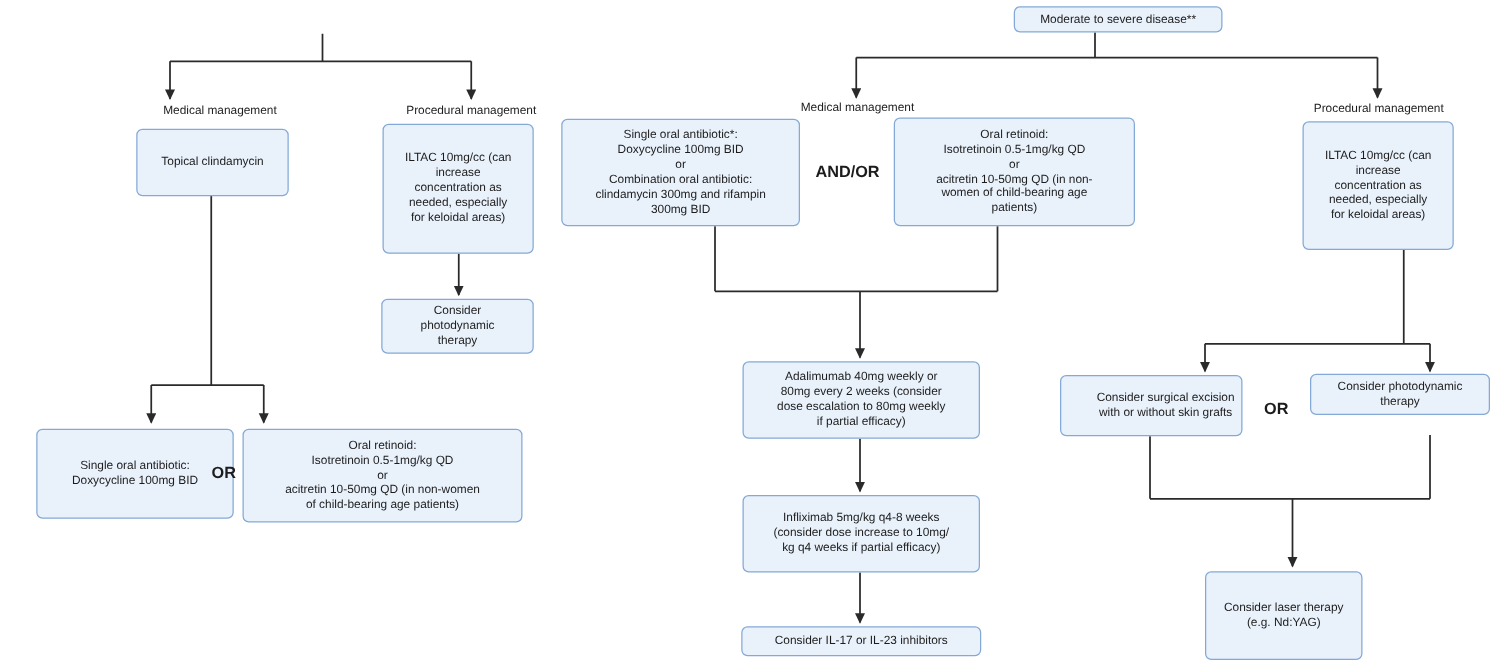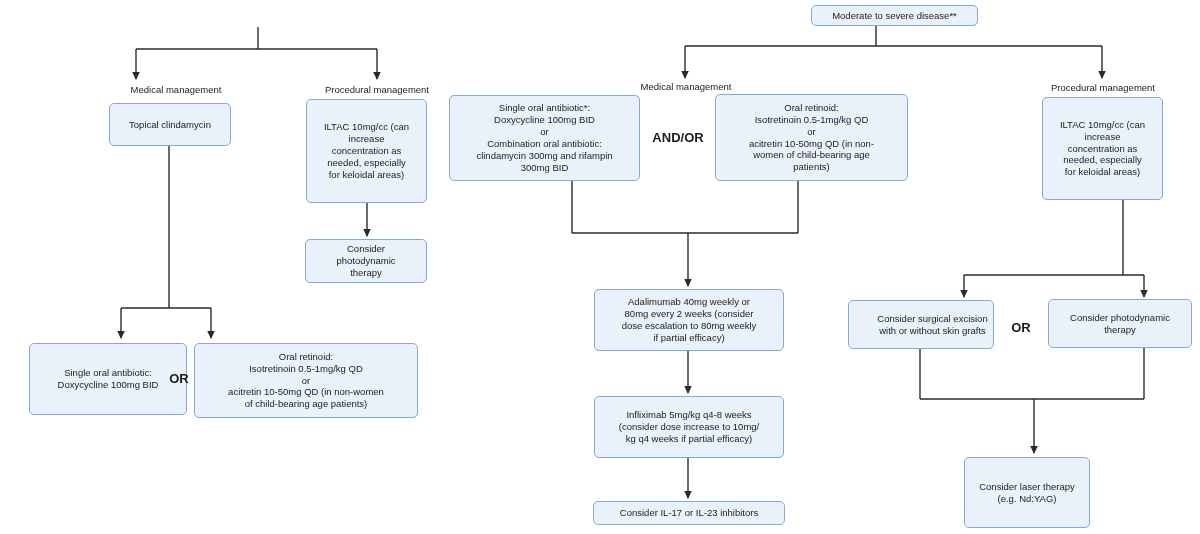--- a/index.html
+++ b/index.html
@@ -69,21 +69,21 @@
       <polyline points="688,458 688,498" class="edge" marker-end="url(#arrowhead)"></polyline>
       <polyline points="1123,200 1123,275" class="edge"></polyline>
       <polyline points="964,275 1144,275" class="edge"></polyline>
       <polyline points="964,275 964,297" class="edge" marker-end="url(#arrowhead)"></polyline>
       <polyline points="1144,275 1144,297" class="edge" marker-end="url(#arrowhead)"></polyline>
       <polyline points="920,349 920,399" class="edge"></polyline>
       <polyline points="1144,348 1144,399" class="edge"></polyline>
       <polyline points="920,399 1144,399" class="edge"></polyline>
       <polyline points="1034,399 1034,453" class="edge" marker-end="url(#arrowhead)"></polyline>
     </svg>
-    <div class="node" style="left: 109px; top: 103px; width: 122px; height: 43px;"><span>Topical clindamycin</span></div>
+    <div class="node" style="left: 109px; top: 103px; width: 122px; height: 54px;"><span>Topical clindamycin</span></div>
     <div class="node" style="left: 306px; top: 99px; width: 121px; height: 104px;"><span>ILTAC 10mg/cc (can
 increase
 concentration as
 needed, especially
 for keloidal areas)</span></div>
     <div class="node" style="left: 305px; top: 239px; width: 122px; height: 44px;"><span>Consider
 photodynamic
 therapy</span></div>
     <div class="node" style="left: 5px; top: 343px; width: 158px; height: 72px; margin-left: 24px;"><span>Single oral antibiotic:
 Doxycycline 100mg BID</span></div>
@@ -113,21 +113,21 @@
 (consider dose increase to 10mg/
 kg q4 weeks if partial efficacy)</span></div>
     <div class="node" style="left: 593px; top: 501px; width: 192px; height: 24px;"><span>Consider IL-17 or IL-23 inhibitors</span></div>
     <div class="node" style="left: 1042px; top: 97px; width: 121px; height: 103px;"><span>ILTAC 10mg/cc (can
 increase
 concentration as
 needed, especially
 for keloidal areas)</span></div>
     <div class="node" style="left: 848px; top: 300px; width: 146px; height: 49px; padding-left: 27px;"><span>Consider surgical excision
 with or without skin grafts</span></div>
-    <div class="node" style="left: 1048px; top: 299px; width: 144px; height: 49px;"><span>Consider photodynamic
+    <div class="node" style="left: 1048px; top: 299px; width: 144px; height: 33px;"><span>Consider photodynamic
 therapy</span></div>
     <div class="node" style="left: 964px; top: 457px; width: 126px; height: 71px; justify-content: flex-end;"><span>Consider laser therapy
 (e.g. Nd:YAG)</span></div>
     <div class="flow-label" style="left: 176px; top: 89px;">Medical management</div>
     <div class="flow-label" style="left: 377px; top: 89px;">Procedural management</div>
     <div class="flow-label bold" style="left: 179px; top: 378px;">OR</div>
     <div class="flow-label" style="left: 686px; top: 86px;">Medical management</div>
     <div class="flow-label bold" style="left: 678px; top: 137px;">AND/OR</div>
     <div class="flow-label" style="left: 1103px; top: 87px;">Procedural management</div>
     <div class="flow-label bold" style="left: 1021px; top: 327px;">OR</div>

